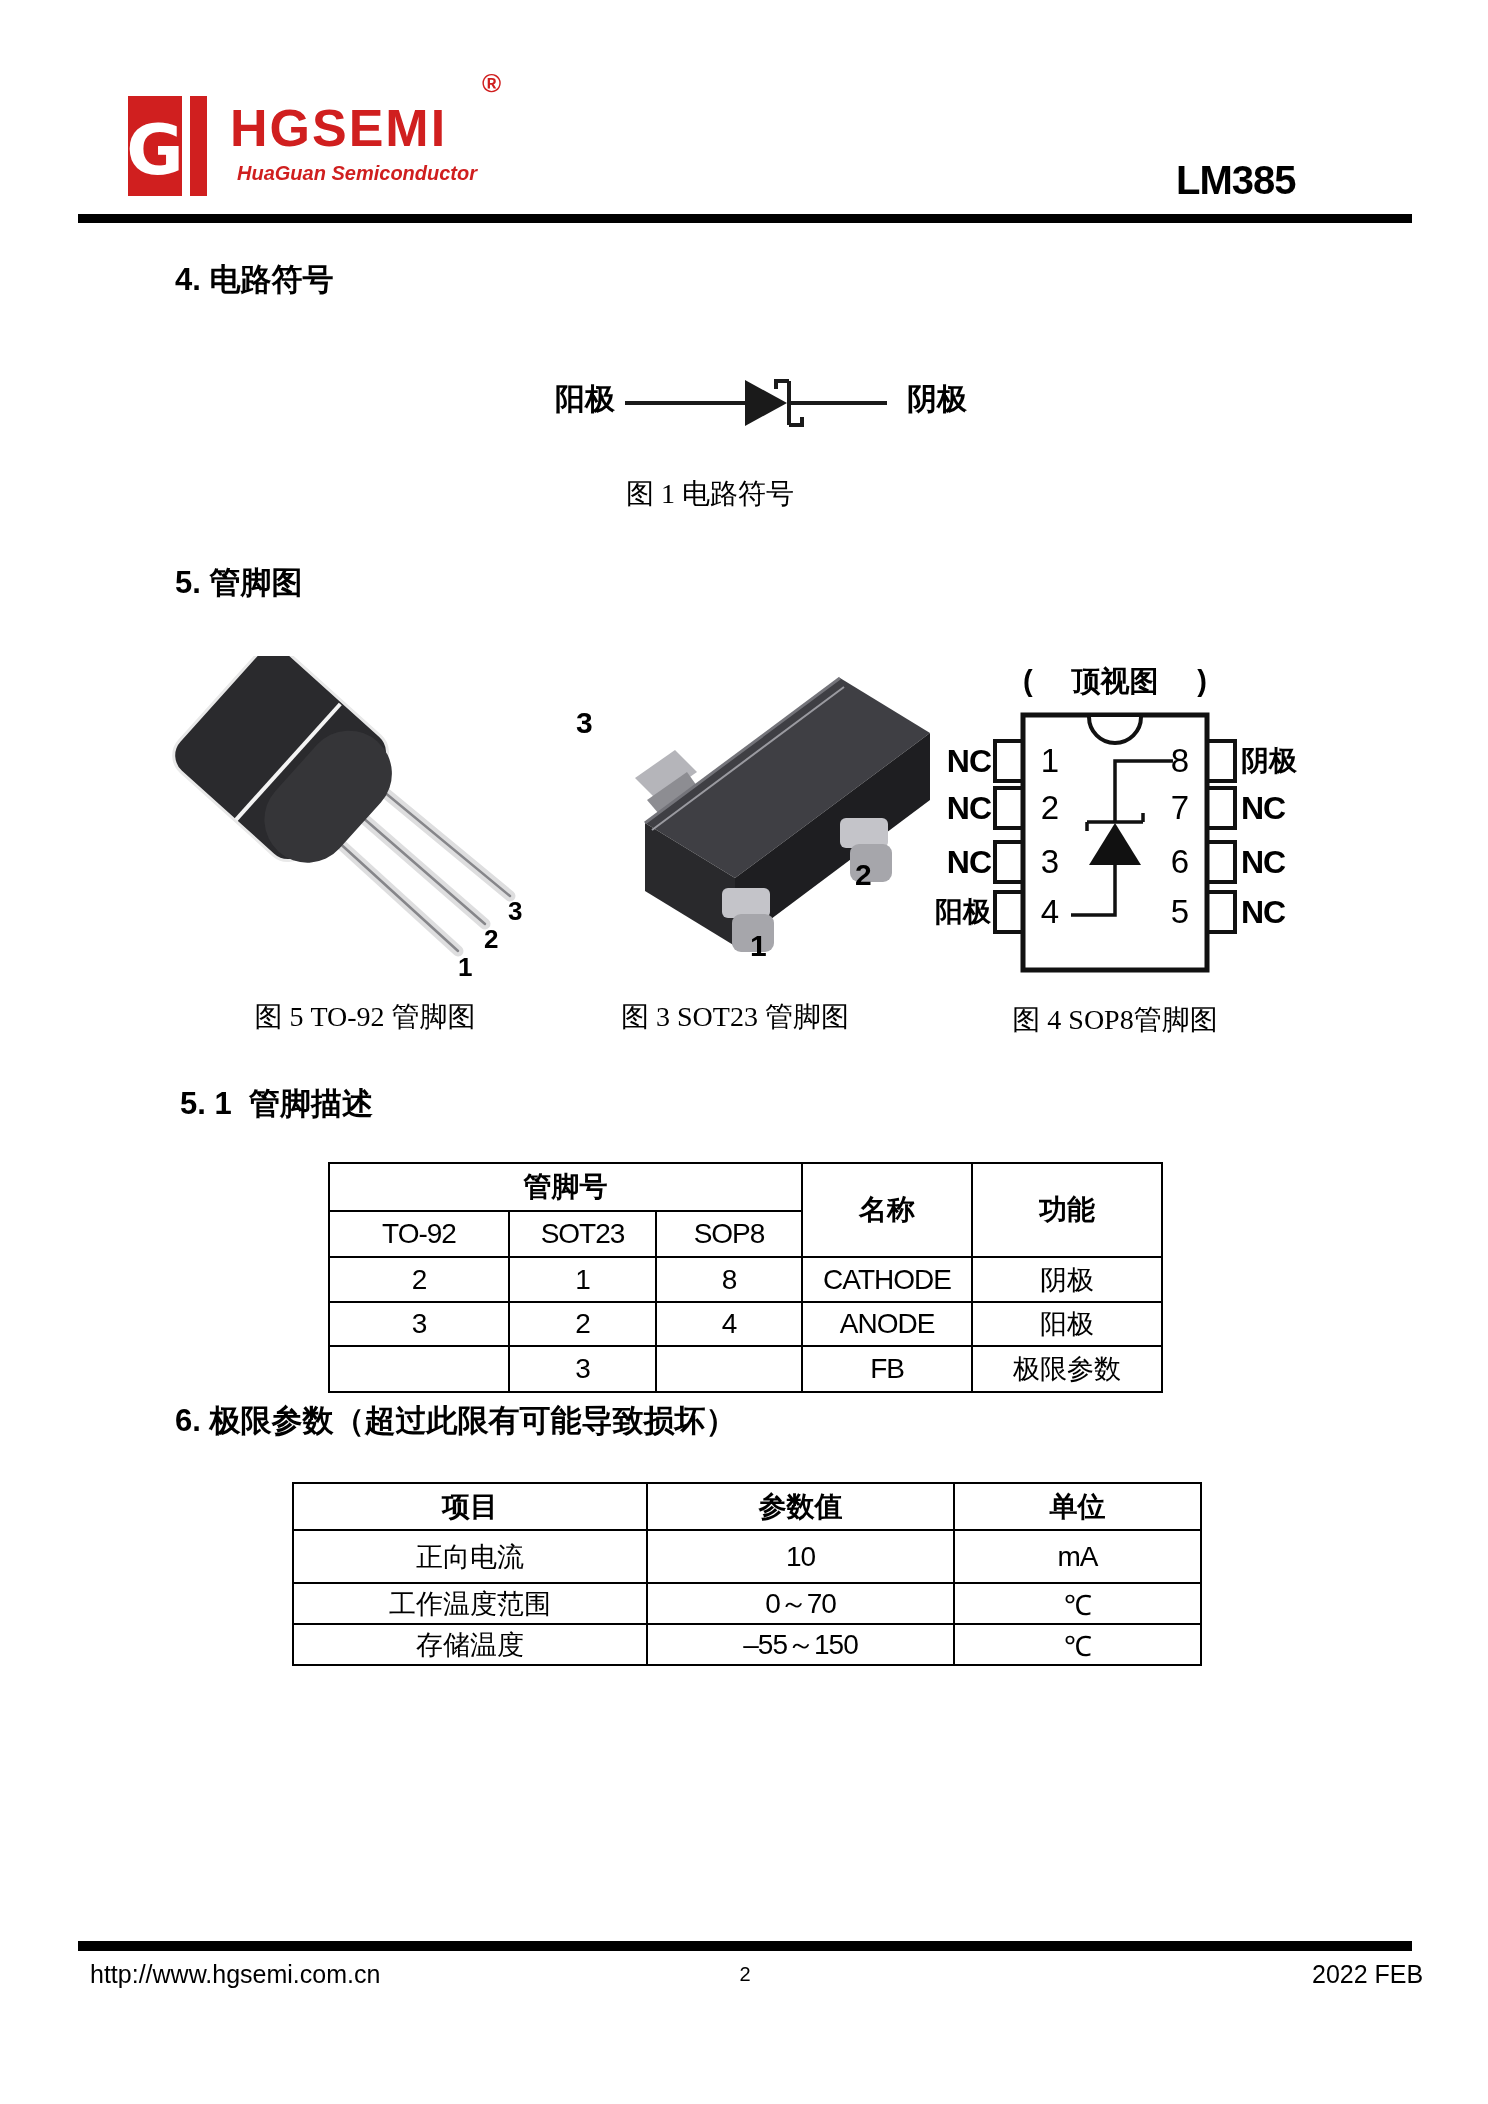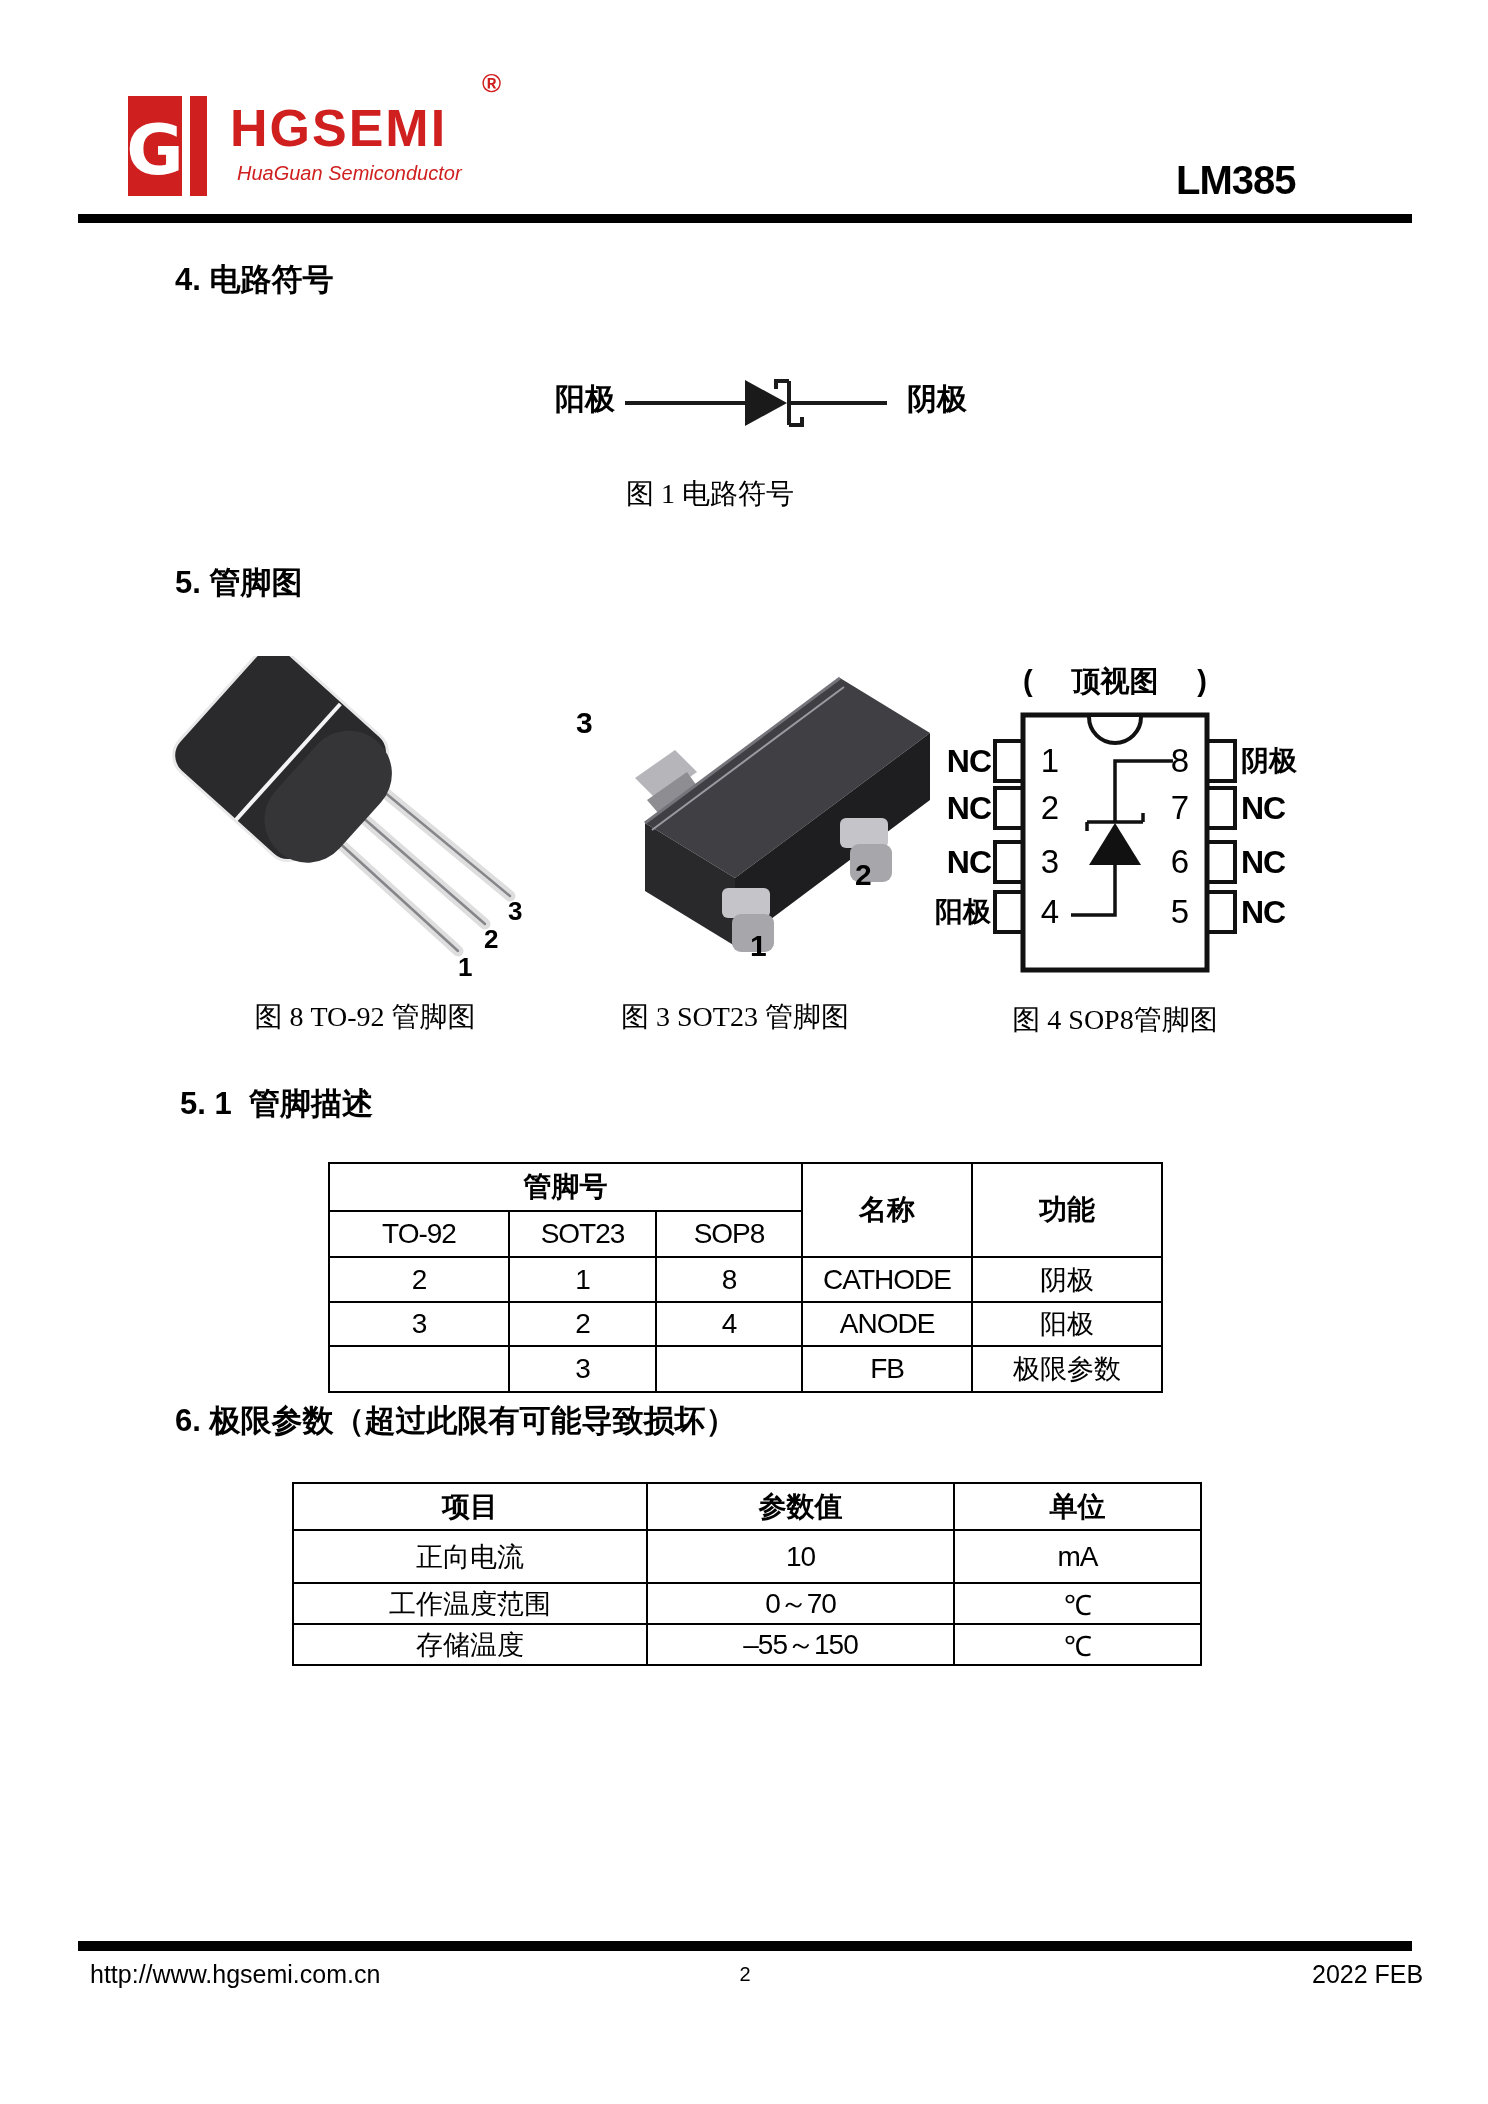--- a/index.html
+++ b/index.html
@@ -2,21 +2,21 @@
 <html><head>
 <meta charset="utf-8">
 <style>
   html,body{margin:0;padding:0;background:#ffffff;}
   .page{position:relative;width:1488px;height:2104px;background:#fff;overflow:hidden;
         font-family:"Liberation Sans",sans-serif;color:#000;}
   .abs{position:absolute;}
   
   .brand{font-weight:700;font-size:52px;letter-spacing:2px;color:#d01f1f;line-height:1;}
   .reg{font-weight:700;font-size:26px;color:#d01f1f;line-height:1;}
-  .tagline{font-style:italic;font-weight:400;font-size:20px;color:#d01f1f;line-height:1;}
+  .tagline{font-style:italic;font-weight:700;font-size:20px;color:#d01f1f;line-height:1;}
   .part{font-weight:700;font-size:40px;letter-spacing:-1px;line-height:1;}
   .rule{background:#000;}
   
   .h1{font-weight:700;font-size:31px;line-height:1.15;white-space:pre;}
   .cap{font-family:"Liberation Serif",serif;font-size:28px;line-height:1.2;text-align:center;}
   .cjk-b{font-weight:700;font-size:30px;line-height:1;}
   
   .pinnum{font-size:33px;font-weight:500;line-height:1;text-align:center;}
   .nclab{font-size:32px;font-weight:600;letter-spacing:-1px;line-height:1;}
   .polelab{font-weight:700;font-size:28px;line-height:1;}
@@ -78,21 +78,21 @@
       <g transform="rotate(42 140 100)">
         <rect x="55" y="18" width="168" height="160" rx="22" fill="#2a2a2d" stroke="#e9e9e9" stroke-width="3"></rect>
         <rect x="160" y="24" width="86" height="148" rx="43" fill="#353538"></rect>
         <line x1="150" y1="21" x2="150" y2="177" stroke="#f4f4f4" stroke-width="4"></line>
       </g>
     </svg>
     <span class="abs cjk-b" style="left:318px;top:298px;font-size:26px">1</span>
     <span class="abs cjk-b" style="left:344px;top:270px;font-size:26px">2</span>
     <span class="abs cjk-b" style="left:368px;top:242px;font-size:26px">3</span>
   </div>
-  <div class="abs cap" style="left:215px;top:1000px;width:300px">图 8 TO-92 管脚图</div>
+  <div class="abs cap" style="left:215px;top:1000px;width:300px">图 5 TO-92 管脚图</div>
 
   <div class="abs" style="left:540px;top:638px;width:400px;height:360px">
     <svg width="400" height="360" viewBox="0 0 400 360">
 
       <polygon points="95,140 135,112 157,134 117,162" fill="#b5b5ba"></polygon>
       <polygon points="107,162 147,134 157,148 119,176" fill="#8d8d92"></polygon>
 
       <polygon points="105,185 300,40 390,95 195,240" fill="#3f3f44"></polygon>
       <polygon points="105,185 195,240 195,308 105,253" fill="#29292c"></polygon>
       <polygon points="195,240 390,95 390,162 195,308" fill="#1e1e21"></polygon>

